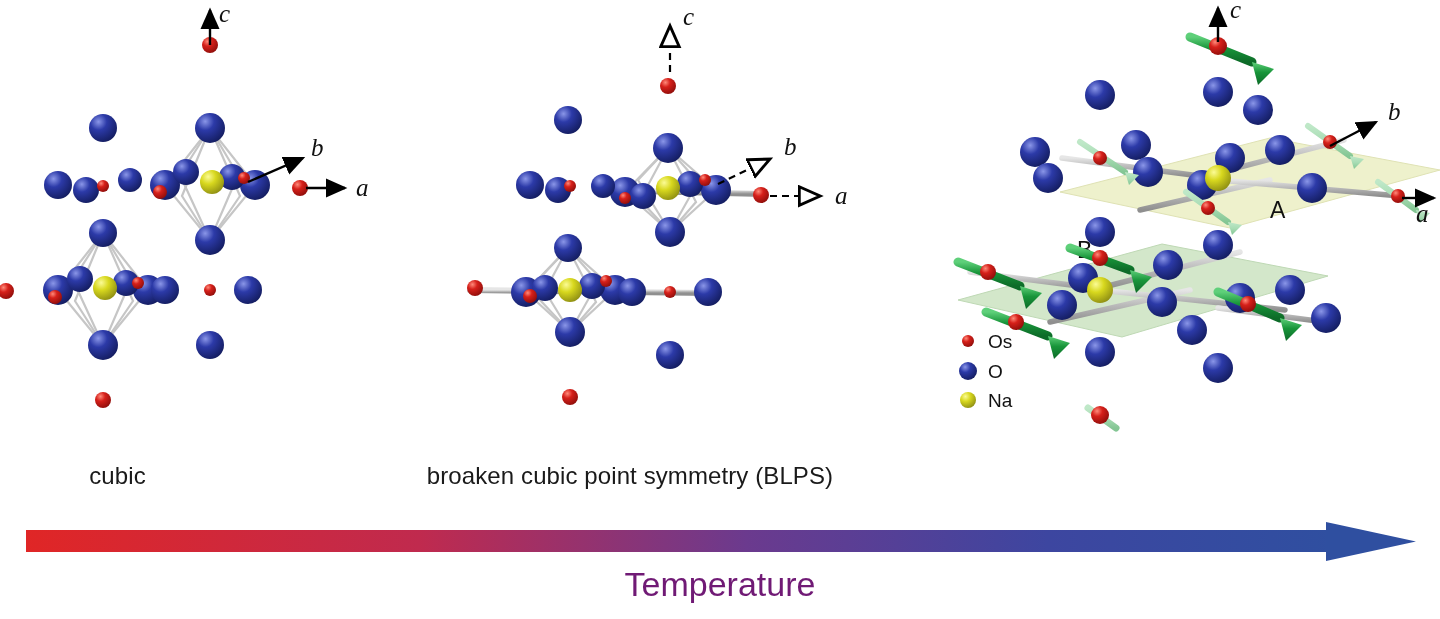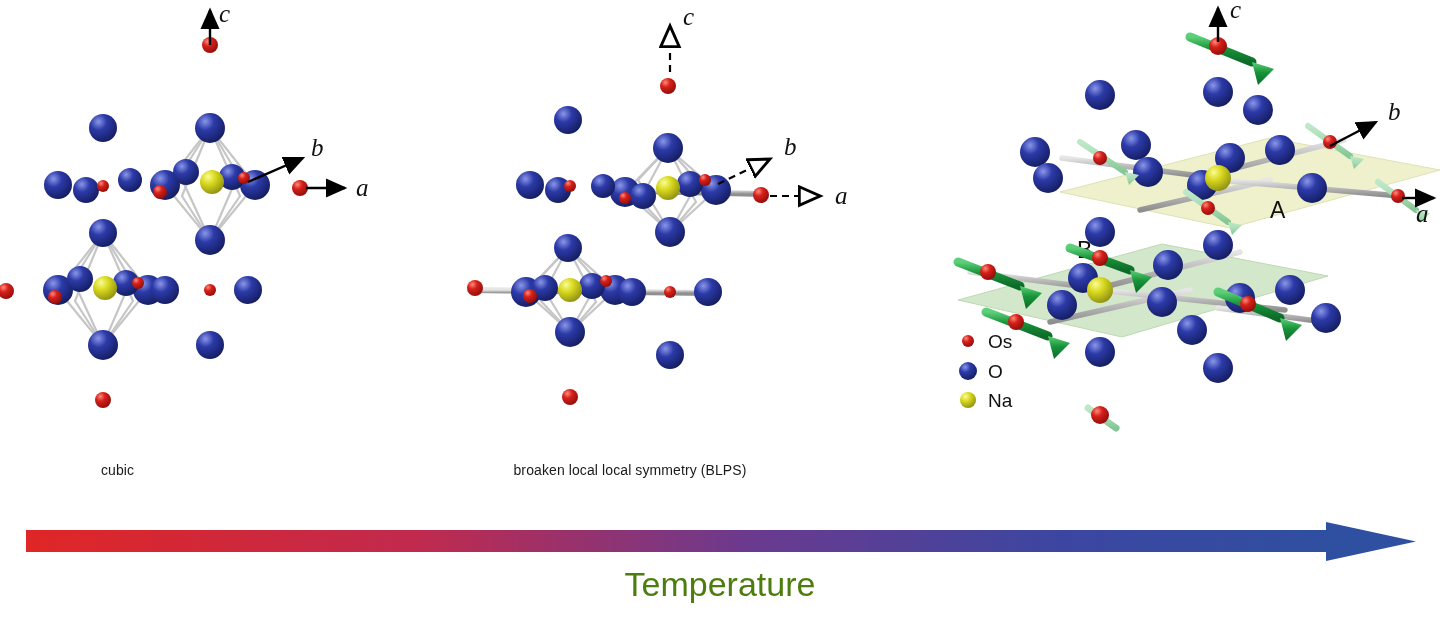--- a/index.html
+++ b/index.html
@@ -30,21 +30,21 @@
   }
   #panel-cubic { left: 0;    width: 460px; }
   #panel-blps  { left: 440px; width: 480px; }
   #panel-fm    { left: 940px; width: 500px; }
 
   .panel-svg { display: block; width: 100%; height: 100%; }
 
   .stage-label {
     position: absolute;
     top: 462px;
-    font-size: 14px;
+    font-size: 24px;
     letter-spacing: 0.1px;
     color: #1a1a1a;
     white-space: nowrap;
     text-align: center;
   }
   #stage-label-0 { left: 0;    width: 235px; }
   #stage-label-1 { left: 345px; width: 570px; }
   #stage-label-2 { left: 1000px; width: 420px; }
 
   #temperature-axis {
@@ -54,21 +54,21 @@
     width: 1390px;
     height: 42px;
   }
   #temperature-title {
     position: absolute;
     left: 0;
     top: 565px;
     width: 1440px;
     text-align: center;
     font-size: 34px;
-    color: #4d7c0f;
+    color: #701a75;
   }
 
   .axis-label {
     font-family: "Liberation Serif", serif;
     font-style: italic;
     font-size: 25px;
     fill: #111111;
   }
   .plane-label {
     font-family: "Liberation Sans", sans-serif;
@@ -432,21 +432,21 @@
         </g>
         <g>
           <circle cx="28" cy="400" r="8" fill="url(#gNa)"></circle>
           <text class="legend-label" x="48" y="407">Na</text>
         </g>
       </g>
     </svg>
   </div>
 
   <div class="stage-label" id="stage-label-0">cubic</div>
-  <div class="stage-label" id="stage-label-1">broaken local local symmetry (BLPS)</div>
+  <div class="stage-label" id="stage-label-1">broaken cubic point symmetry (BLPS)</div>
 
   <div id="temperature-axis">
     <svg viewBox="0 0 1390 42" width="1390" height="42">
       <defs>
         <linearGradient id="gTemp" x1="0" y1="0" x2="1" y2="0">
           <stop offset="0%" stop-color="#e02626"></stop>
           <stop offset="30%" stop-color="#c02a4e"></stop>
           <stop offset="55%" stop-color="#6b3a8e"></stop>
           <stop offset="78%" stop-color="#3d46a0"></stop>
           <stop offset="100%" stop-color="#2f4fa0"></stop>

